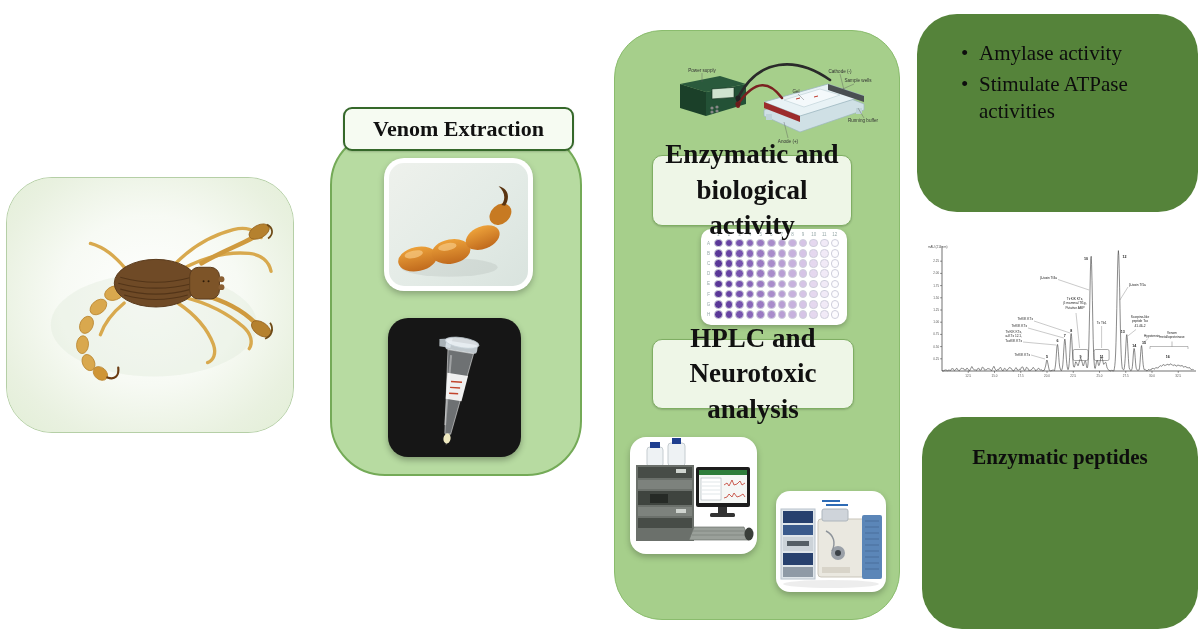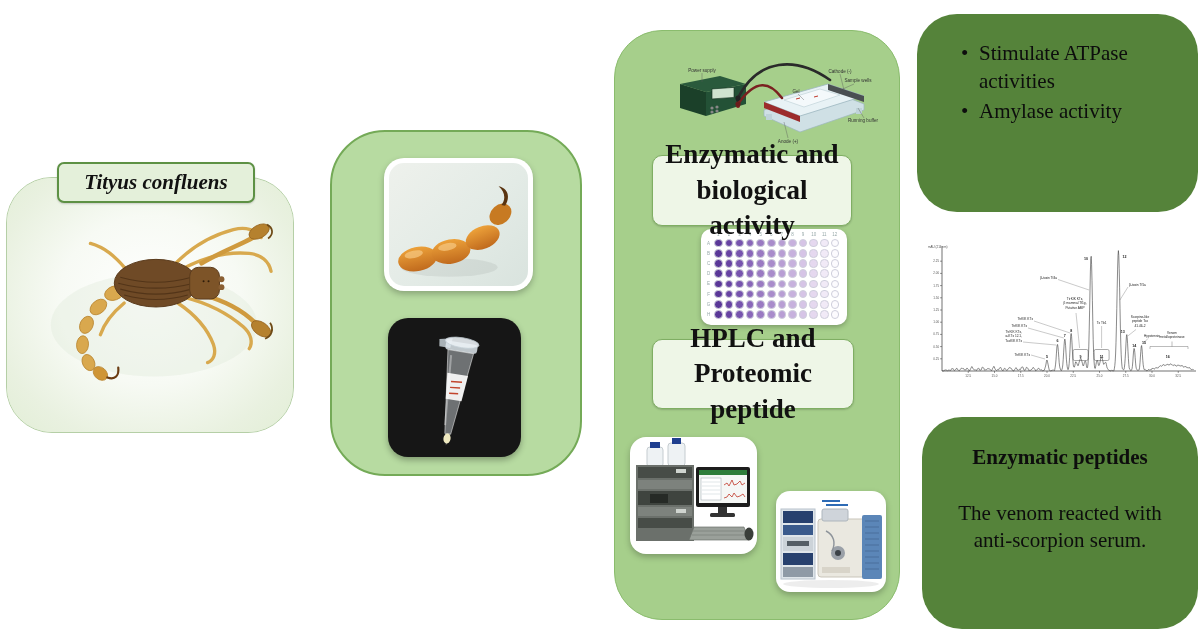--- a/index.html
+++ b/index.html
@@ -100,25 +100,25 @@
           </g>
           <rect x="184" y="90" width="30" height="32" rx="9" fill="#7d5428" stroke="#5a3a1c"></rect>
           <circle cx="216" cy="102" r="3" fill="#8a5f33"></circle>
             <circle cx="216" cy="110" r="3" fill="#8a5f33"></circle>
           <circle cx="198" cy="104" r="1" fill="#2e1c0a"></circle>
             <circle cx="203" cy="104" r="1" fill="#2e1c0a"></circle>
         </g>
       </svg>
     </div>
   </div>
-  <div class="tag specimen-tag">
-    <span>Tityus confluens</span>
-  </div>
 
   <div class="panel extraction-panel"></div>
+  <div class="tag extraction-tag">
+    <span>Venom Extraction</span>
+  </div>
   <div class="card telson-card panel">
     <div class="telson-inner">
       <svg class="svgfill" viewBox="0 0 148 132">
         <defs>
           <linearGradient id="og" x1="0" y1="0" x2="0" y2="1">
             <stop offset="0" stop-color="#eda23a"></stop>
               <stop offset="1" stop-color="#c06a1d"></stop>
           </linearGradient>
         </defs>
         <ellipse cx="64" cy="112" rx="52" ry="10" fill="#000" opacity="0.06"></ellipse>
@@ -319,21 +319,21 @@
         <div class="well" style="background: rgb(184, 158, 212);"></div>
         <div class="well" style="background: rgb(199, 177, 221);"></div>
         <div class="well" style="background: rgb(214, 196, 230);"></div>
         <div class="well" style="background: rgb(229, 216, 239);"></div>
         <div class="well" style="background: rgb(241, 234, 247);"></div>
         <div class="well" style="background: rgb(252, 251, 254);"></div>
       </div>
   </div>
 
   <div class="tag step-tag step2-tag">
-    <span>HPLC and Proteomic peptide</span>
+    <span>HPLC and Neurotoxic analysis</span>
   </div>
 
   <div class="card panel hplc-card">
     <svg class="svgfill" viewBox="0 0 127 117">
       <g>
         <rect x="17" y="10" width="16" height="20" rx="3" fill="#eef2f4" stroke="#c5ccd0"></rect>
         <rect x="20" y="5" width="10" height="6" fill="#1f3f8f"></rect>
         <rect x="38" y="6" width="17" height="23" rx="3" fill="#eef2f4" stroke="#c5ccd0"></rect>
         <rect x="42" y="1" width="9" height="6" fill="#1f3f8f"></rect>
       </g>
@@ -389,22 +389,22 @@
           <circle cx="62" cy="62" r="3" fill="#3c4248"></circle>
         <path d="M50,40 C58,44 60,52 56,60" stroke="#8d939a" stroke-width="1.4" fill="none"></path>
         <rect x="46" y="76" width="28" height="6" fill="#d8d4c9"></rect>
       </g>
       <ellipse cx="55" cy="93" rx="48" ry="4" fill="#000" opacity="0.07"></ellipse>
     </svg>
   </div>
 
   <div class="panel dark-box findings-top">
     <ul>
+      <li>Amylase activity</li>
       <li>Stimulate ATPase activities</li>
-      <li>Amylase activity</li>
     </ul>
   </div>
 
   <div class="chrom-wrap">
     <svg id="chrom" viewBox="0 0 274 152" class="svgfill" font-family="Liberation Sans, sans-serif">
         <path d="M16,3 V128 H270" stroke="#333" stroke-width="0.7" fill="none"></path>
         <line x1="42.25" y1="128" x2="42.25" y2="130" stroke="#333" stroke-width="0.5"></line>
         <text x="42.25" y="134" font-size="3" text-anchor="middle" fill="#555">12.5</text>
         <line x1="68.5" y1="128" x2="68.5" y2="130" stroke="#333" stroke-width="0.5"></line>
         <text x="68.5" y="134" font-size="3" text-anchor="middle" fill="#555">15.0</text>
@@ -483,16 +483,15 @@
         <text x="226" y="94" font-size="3.2" text-anchor="middle" fill="#222">Hypotensin</text>
         <line x1="222" y1="95.5" x2="216.5" y2="101" stroke="#666" stroke-width="0.35"></line>
         <text x="246" y="91" font-size="3.2" text-anchor="middle" fill="#222">Venom</text>
         <text x="246" y="95.3" font-size="3.2" text-anchor="middle" fill="#222">metalloproteinase</text>
         <path d="M224,106 L224,103.5 L262,103.5 L262,106 M246,98.5 L246,103.5" stroke="#555" stroke-width="0.4" fill="none"></path>
       </svg>
   </div>
 
   <div class="panel dark-box findings-bottom">
     <div class="fb-title">Enzymatic peptides</div>
-    <div class="fb-body">The venom reacted with anti-scorpion serum.</div>
   </div>
 
 </div>
 
 </body></html>

